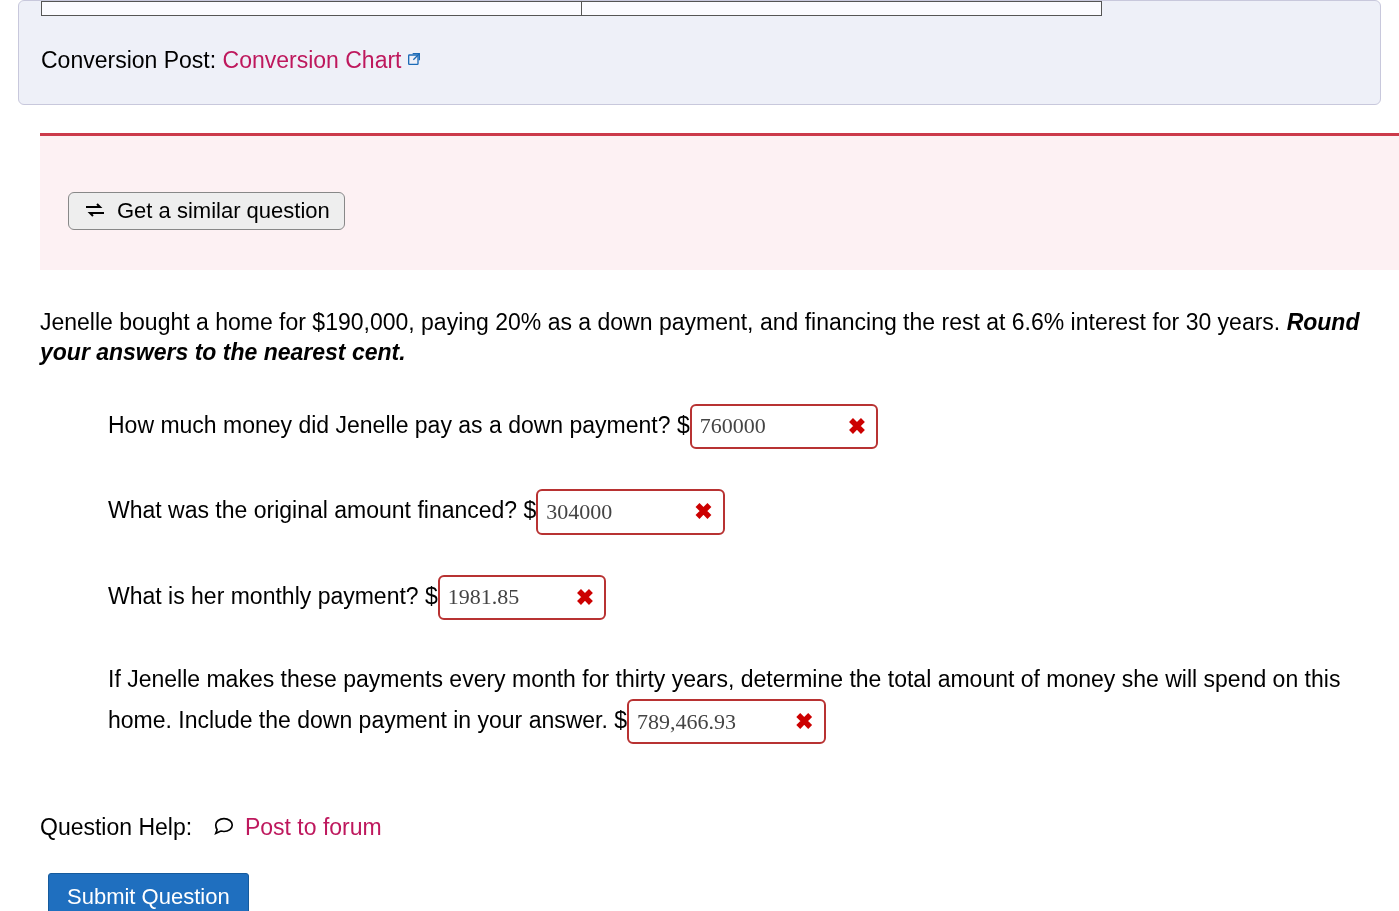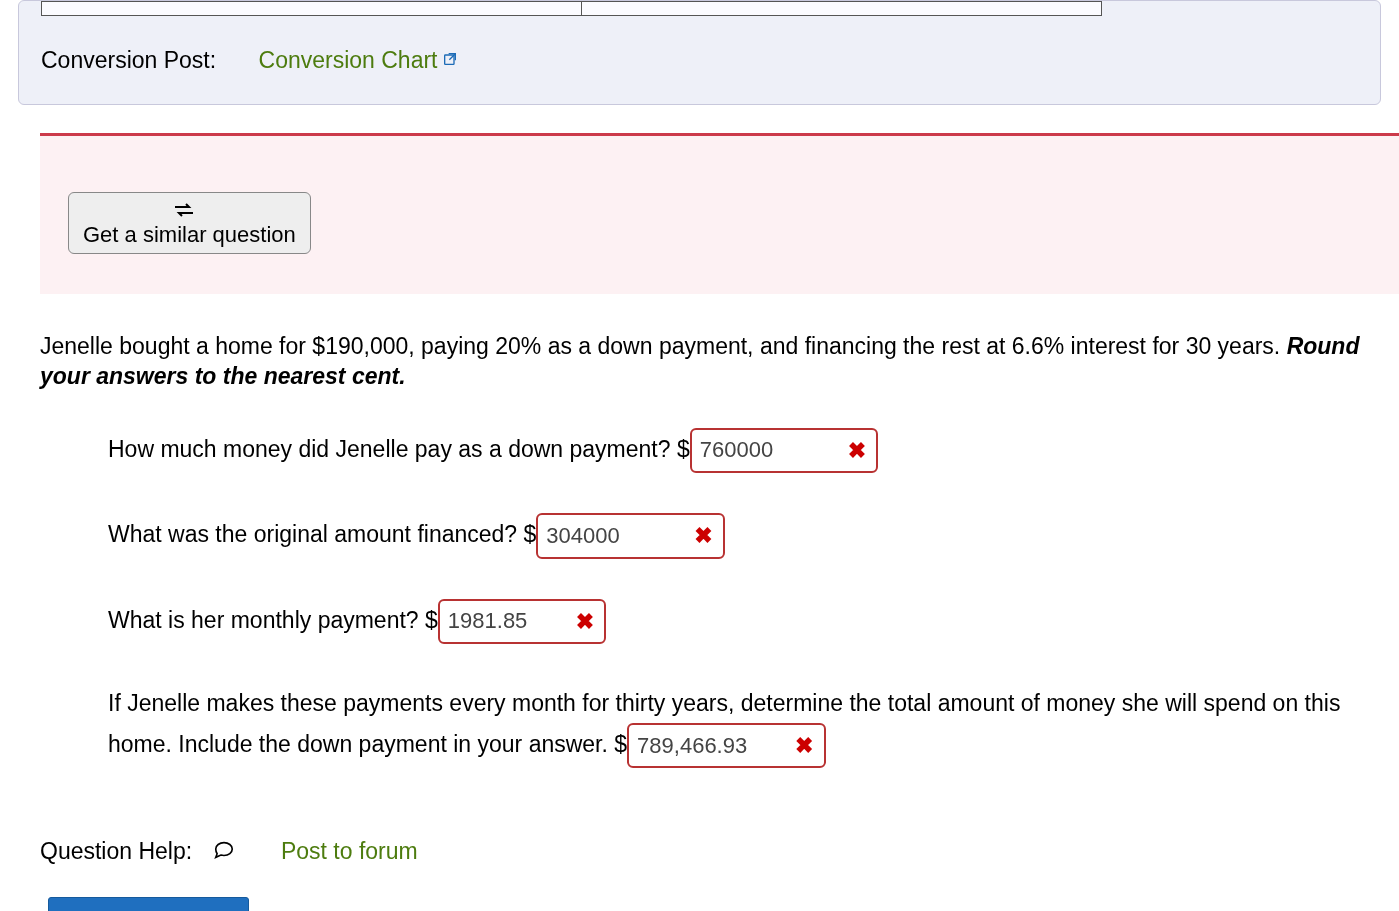--- a/index.html
+++ b/index.html
@@ -27,24 +27,23 @@
     height: 14px;
     background: #fbfbff;
   }
   .table-stub td.col1 { width: 540px; }
   .table-stub td.col2 { width: 520px; }
   .conversion-line {
     margin: 30px 0 0 22px;
     font-size: 23px;
   }
   .link {
-    color: #4d7c0f;
+    color: #be185d;
     text-decoration: none;
     cursor: pointer;
-    margin-left: 36px;
   }
   .ext-icon {
     display: inline-block;
     vertical-align: 1px;
     margin-left: 4px;
   }
   .ext-icon svg { width: 16px; height: 16px; }
   .score-box {
     border-top: 3px solid #cc3a4a;
     background: #fdf1f3;
@@ -58,23 +57,21 @@
     display: flex;
     align-items: stretch;
   }
   .similar-btn {
     border: 1px solid #888;
     border-radius: 6px;
     background: #eee;
     padding: 5px 14px;
     font-size: 22px;
     display: inline-flex;
-    align-items: center;
     cursor: pointer;
-    flex-direction: column;
   }
   .similar-btn svg { width: 24px; height: 24px; margin-right: 10px; }
   .retry-text {
     display: inline-flex;
     align-items: center;
     padding: 5px 10px;
     font-size: 22px;
   }
   .question-body {
     margin: 38px 0 0 40px;
@@ -99,21 +96,21 @@
     border-radius: 6px;
     padding: 2px 10px 2px 6px;
     vertical-align: middle;
   }
   .answer-input {
     border: none;
     outline: none;
     font-size: 22px;
     color: #444;
     width: 140px;
-    font-family: Liberation Sans, sans-serif;
+    font-family: Liberation Serif, serif;
     background: transparent;
     padding: 2px 2px;
   }
   .wrong-icon {
     color: #c00;
     font-weight: 700;
     font-size: 22px;
     margin-left: 10px;
     font-family: Arial, sans-serif;
   }

